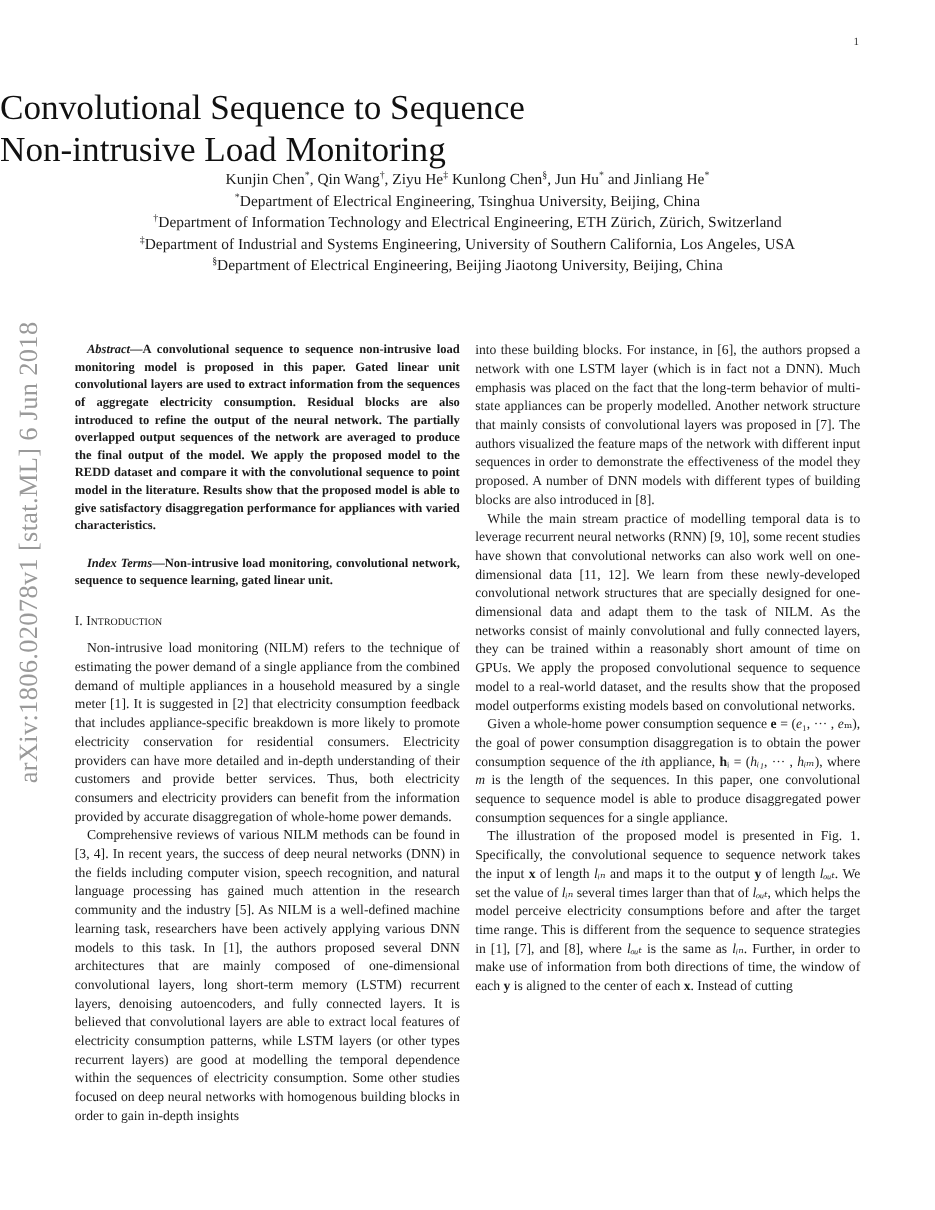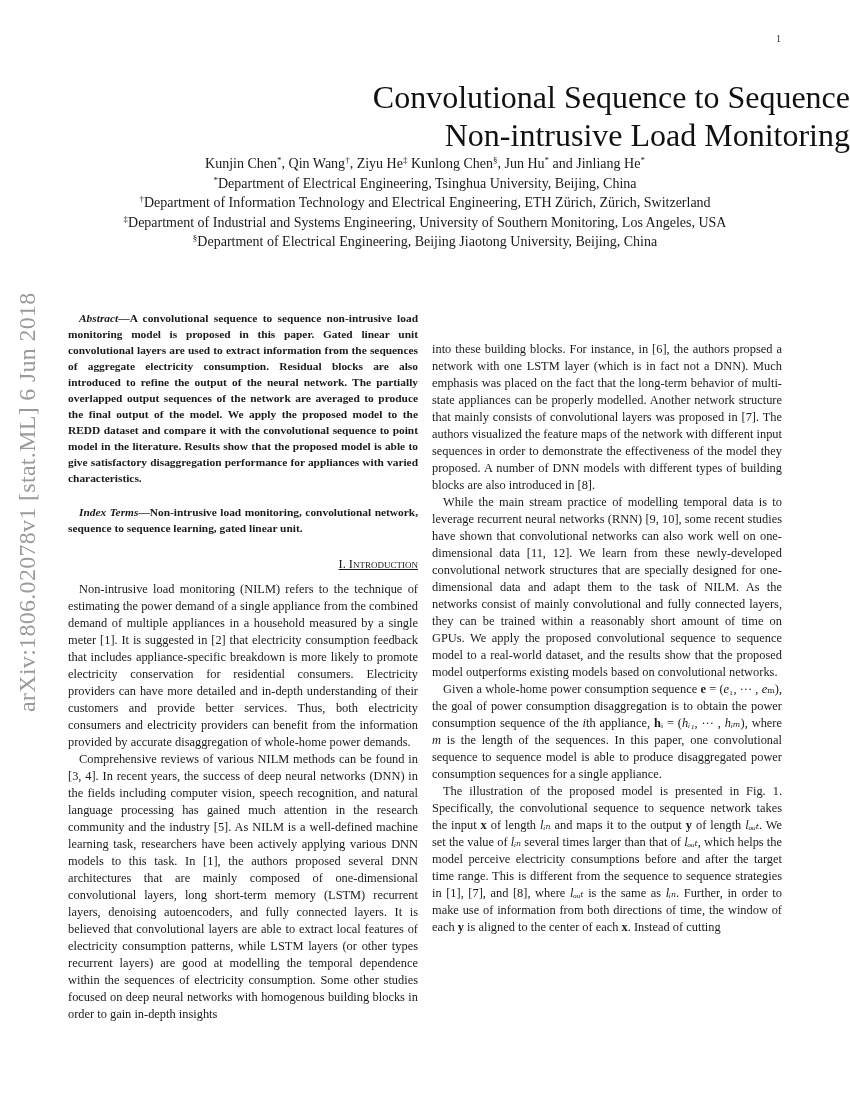--- a/index.html
+++ b/index.html
@@ -1,34 +1,34 @@
 <!DOCTYPE html>
 <html><head>
 <meta charset="utf-8">
 <style>
   html, body { margin: 0; padding: 0; background: #ffffff; }
   body { width: 850px; height: 1100px; position: relative; overflow: hidden;
          font-family: "Liberation Serif", "DejaVu Serif", serif; color: #1a1a1a; }
   .page-number { position: absolute; top: 33px; left: 776px; font-size: 10px; color: #333; }
   .arxiv-stamp { position: absolute; left: 14px; top: 712px; transform-origin: 0 0; transform: rotate(-90deg);
                  font-size: 24px; color: #9a9a9a; white-space: nowrap; letter-spacing: 0.3px; }
-  .title { position: absolute; top: 78px; left: 0; width: 850px; text-align: right;
+  .title { position: absolute; top: 78px; left: 0; width: 850px; text-align: left;
            font-size: 32px; line-height: 38px; color: #111; }
   .authors { position: absolute; top: 154px; left: 0; width: 850px; text-align: center;
              font-size: 14px; line-height: 19.5px; }
   .authors div { white-space: nowrap; }
   sup { font-size: 9px; vertical-align: 5px; line-height: 0; }
   .col { position: absolute; top: 310px; width: 350px; font-size: 12.4px; line-height: 17px;
          text-align: justify; }
   .col-left { left: 68px; }
-  .col-right { left: 432px; margin-top: 31px; }
+  .col-right { left: 432px; }
   .abstract, .index-terms { font-weight: bold; font-size: 11.4px; line-height: 16px; text-indent: 11px; margin: 0; }
   .abstract i, .index-terms i { font-weight: bold; }
   .index-terms { margin-top: 18px; }
-  .section-heading { text-align: right; font-variant: small-caps; font-size: 12.4px; margin: 20px 0 8px 0; line-height: 17px; text-indent: 0; text-decoration: underline; }
+  .section-heading { text-align: left; font-variant: small-caps; font-size: 12.4px; margin: 20px 0 8px 0; line-height: 17px; text-indent: 0; }
   p.body { margin: 0; text-indent: 11px; }
   .section-heading-2 { margin-top: 34px; }
   .math { font-style: italic; }
   .bold-math { font-weight: bold; }
 </style>
 </head>
 <body>
 
 <div class="page-number">1</div>
 
@@ -38,21 +38,21 @@
   <div>Convolutional Sequence to Sequence</div>
   <div>Non-intrusive Load Monitoring</div>
 </div>
 
 <div class="authors">
   <div>
     <span>Kunjin Chen</span><sup>*</sup><span>, </span><span>Qin Wang</span><sup>†</sup><span>, </span><span>Ziyu He</span><sup>‡</sup><span> </span><span>Kunlong Chen</span><sup>§</sup><span>, </span><span>Jun Hu</span><sup>*</sup><span> and </span><span>Jinliang He</span><sup>*</sup>
   </div>
   <div><sup>*</sup><span>Department of Electrical Engineering, Tsinghua University, Beijing, China</span></div>
   <div><sup>†</sup><span>Department of Information Technology and Electrical Engineering, ETH Zürich, Zürich, Switzerland</span></div>
-  <div><sup>‡</sup><span>Department of Industrial and Systems Engineering, University of Southern Monitoring, Los Angeles, USA</span></div>
+  <div><sup>‡</sup><span>Department of Industrial and Systems Engineering, University of Southern California, Los Angeles, USA</span></div>
   <div><sup>§</sup><span>Department of Electrical Engineering, Beijing Jiaotong University, Beijing, China</span></div>
 </div>
 
 <div class="col col-left">
   <p class="abstract"><i>Abstract</i><span>—A convolutional sequence to sequence non-intrusive load monitoring model is proposed in this paper. Gated linear unit convolutional layers are used to extract information from the sequences of aggregate electricity consumption. Residual blocks are also introduced to refine the output of the neural network. The partially overlapped output sequences of the network are averaged to produce the final output of the model. We apply the proposed model to the REDD dataset and compare it with the convolutional sequence to point model in the literature. Results show that the proposed model is able to give satisfactory disaggregation performance for appliances with varied characteristics.</span></p>
   <p class="index-terms"><i>Index Terms</i><span>—Non-intrusive load monitoring, convolutional network, sequence to sequence learning, gated linear unit.</span></p>
   <div class="section-heading">I. Introduction</div>
   <p class="body">Non-intrusive load monitoring (NILM) refers to the technique of estimating the power demand of a single appliance from the combined demand of multiple appliances in a household measured by a single meter [1]. It is suggested in [2] that electricity consumption feedback that includes appliance-specific breakdown is more likely to promote electricity conservation for residential consumers. Electricity providers can have more detailed and in-depth understanding of their customers and provide better services. Thus, both electricity consumers and electricity providers can benefit from the information provided by accurate disaggregation of whole-home power demands.</p>
   <p class="body">Comprehensive reviews of various NILM methods can be found in [3, 4]. In recent years, the success of deep neural networks (DNN) in the fields including computer vision, speech recognition, and natural language processing has gained much attention in the research community and the industry [5]. As NILM is a well-defined machine learning task, researchers have been actively applying various DNN models to this task. In [1], the authors proposed several DNN architectures that are mainly composed of one-dimensional convolutional layers, long short-term memory (LSTM) recurrent layers, denoising autoencoders, and fully connected layers. It is believed that convolutional layers are able to extract local features of electricity consumption patterns, while LSTM layers (or other types recurrent layers) are good at modelling the temporal dependence within the sequences of electricity consumption. Some other studies focused on deep neural networks with homogenous building blocks in order to gain in-depth insights</p>
 </div>

